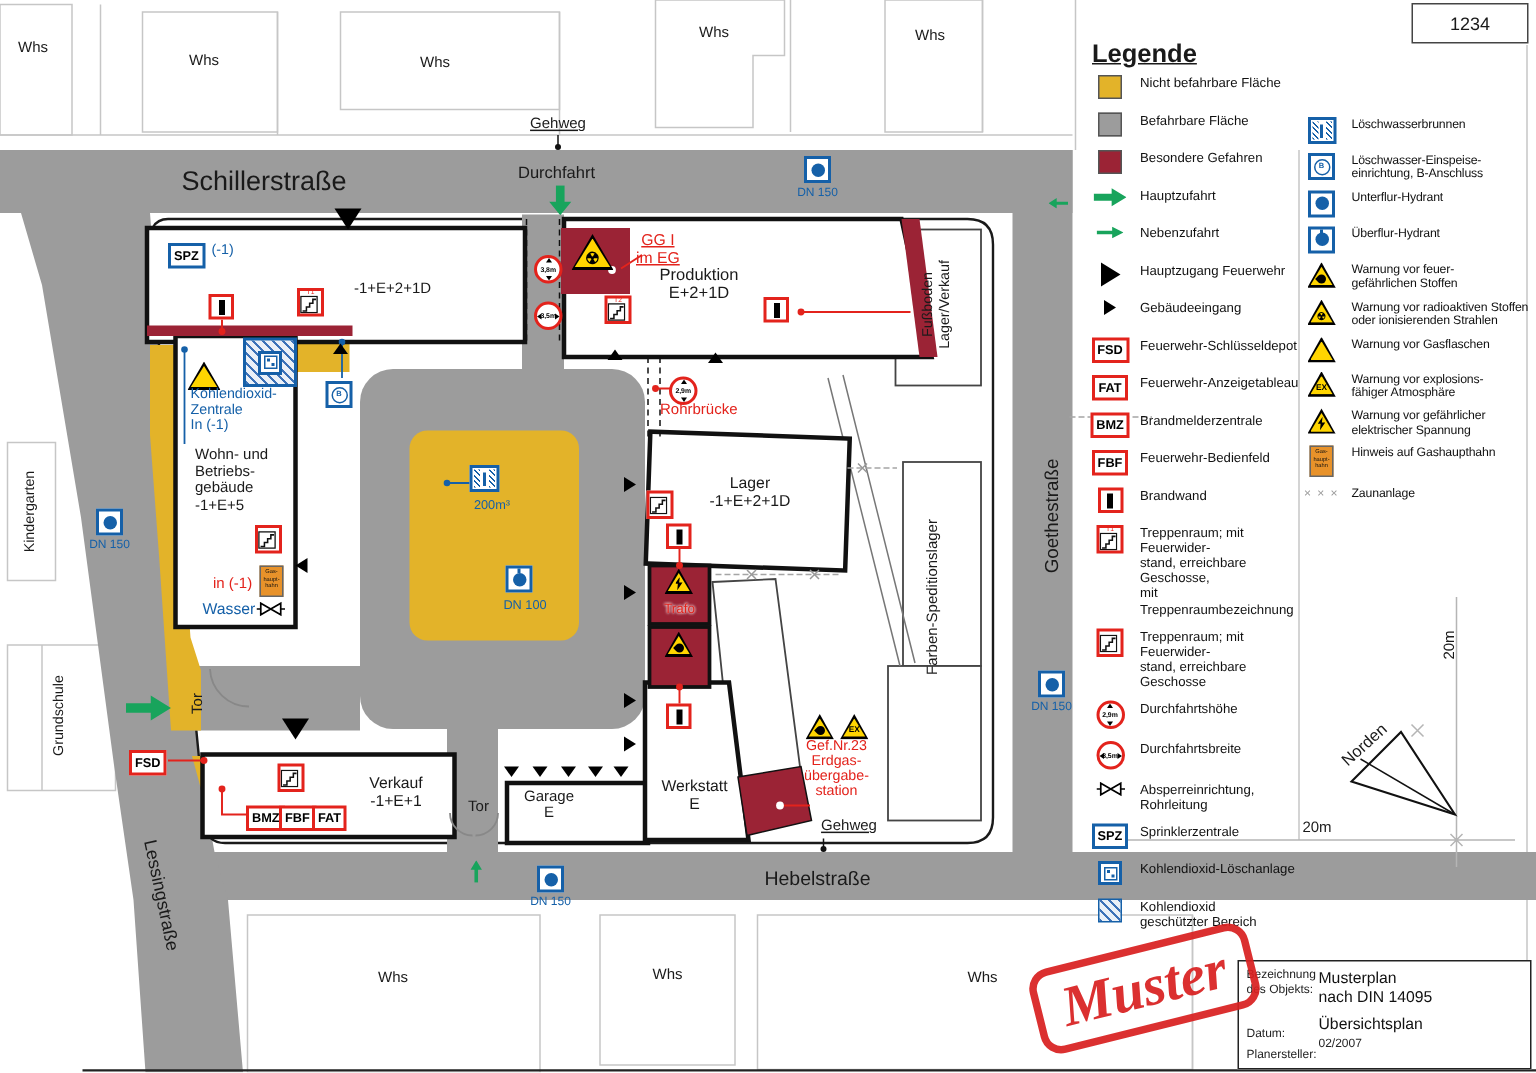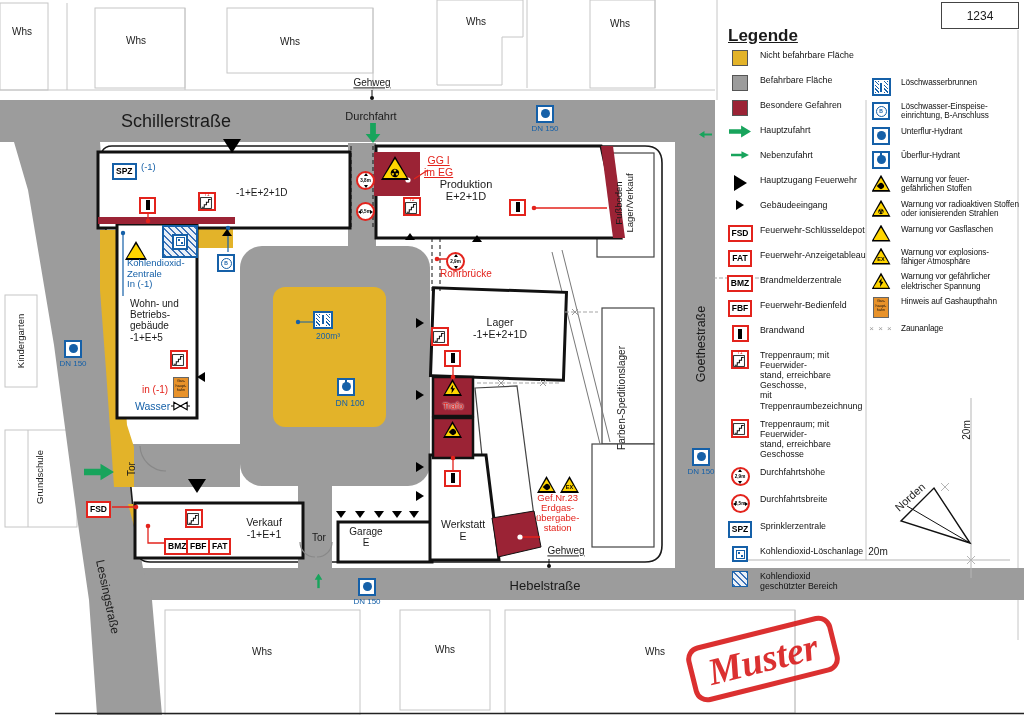--- a/index.html
+++ b/index.html
@@ -505,20 +505,30 @@
         <span class="llab">Durchfahrtshöhe</span>
       </div>
   <div class="lrow">
         <span class="lic">
           <span class="csign bb2">3,5m</span>
         </span>
         <span class="llab">Durchfahrtsbreite</span>
       </div>
   <div class="lrow">
         <span class="lic">
+          <svg viewBox="0 0 20 10" width="19" height="10">
+            <path d="M0 5 H20" stroke="#000" stroke-width="1"></path>
+            <path d="M3 1 L10 5 L3 9 Z M17 1 L10 5 L17 9 Z" fill="#fff" stroke="#000" stroke-width="1.2"></path>
+          </svg>
+        </span>
+        <span class="llab">Absperreinrichtung,
+Rohrleitung</span>
+      </div>
+  <div class="lrow">
+        <span class="lic">
           <span class="tagb">SPZ</span>
         </span>
         <span class="llab">Sprinklerzentrale</span>
       </div>
   <div class="lrow">
         <span class="lic">
           <span class="bb" style="width:16px;height:16px">
             <span class="co2i"></span>
           </span>
         </span>
@@ -620,15 +630,25 @@
         <span class="llab">Hinweis auf Gashaupthahn</span>
       </div>
   <div class="lrow" style="margin-bottom:6px">
         <span class="lic">
           <span class="fence">× × ×</span>
         </span>
         <span class="llab">Zaunanlage</span>
       </div>
 </div>
 
+<div class="tb">
+  <span class="lab" style="left:5px;top:4px">Bezeichnung
+des Objekts:</span>
+  <span class="val" style="left:53px;top:5px">Musterplan
+nach DIN 14095</span>
+  <span class="val" style="left:53px;top:36px">Übersichtsplan</span>
+  <span class="lab" style="left:5px;top:43px">Datum:</span>
+  <span class="lab" style="left:53px;top:50px">02/2007</span>
+  <span class="lab" style="left:5px;top:57px">Planersteller:</span>
+</div>
 <div class="stamp">Muster</div>
 
 </div>
 
 </body></html>

